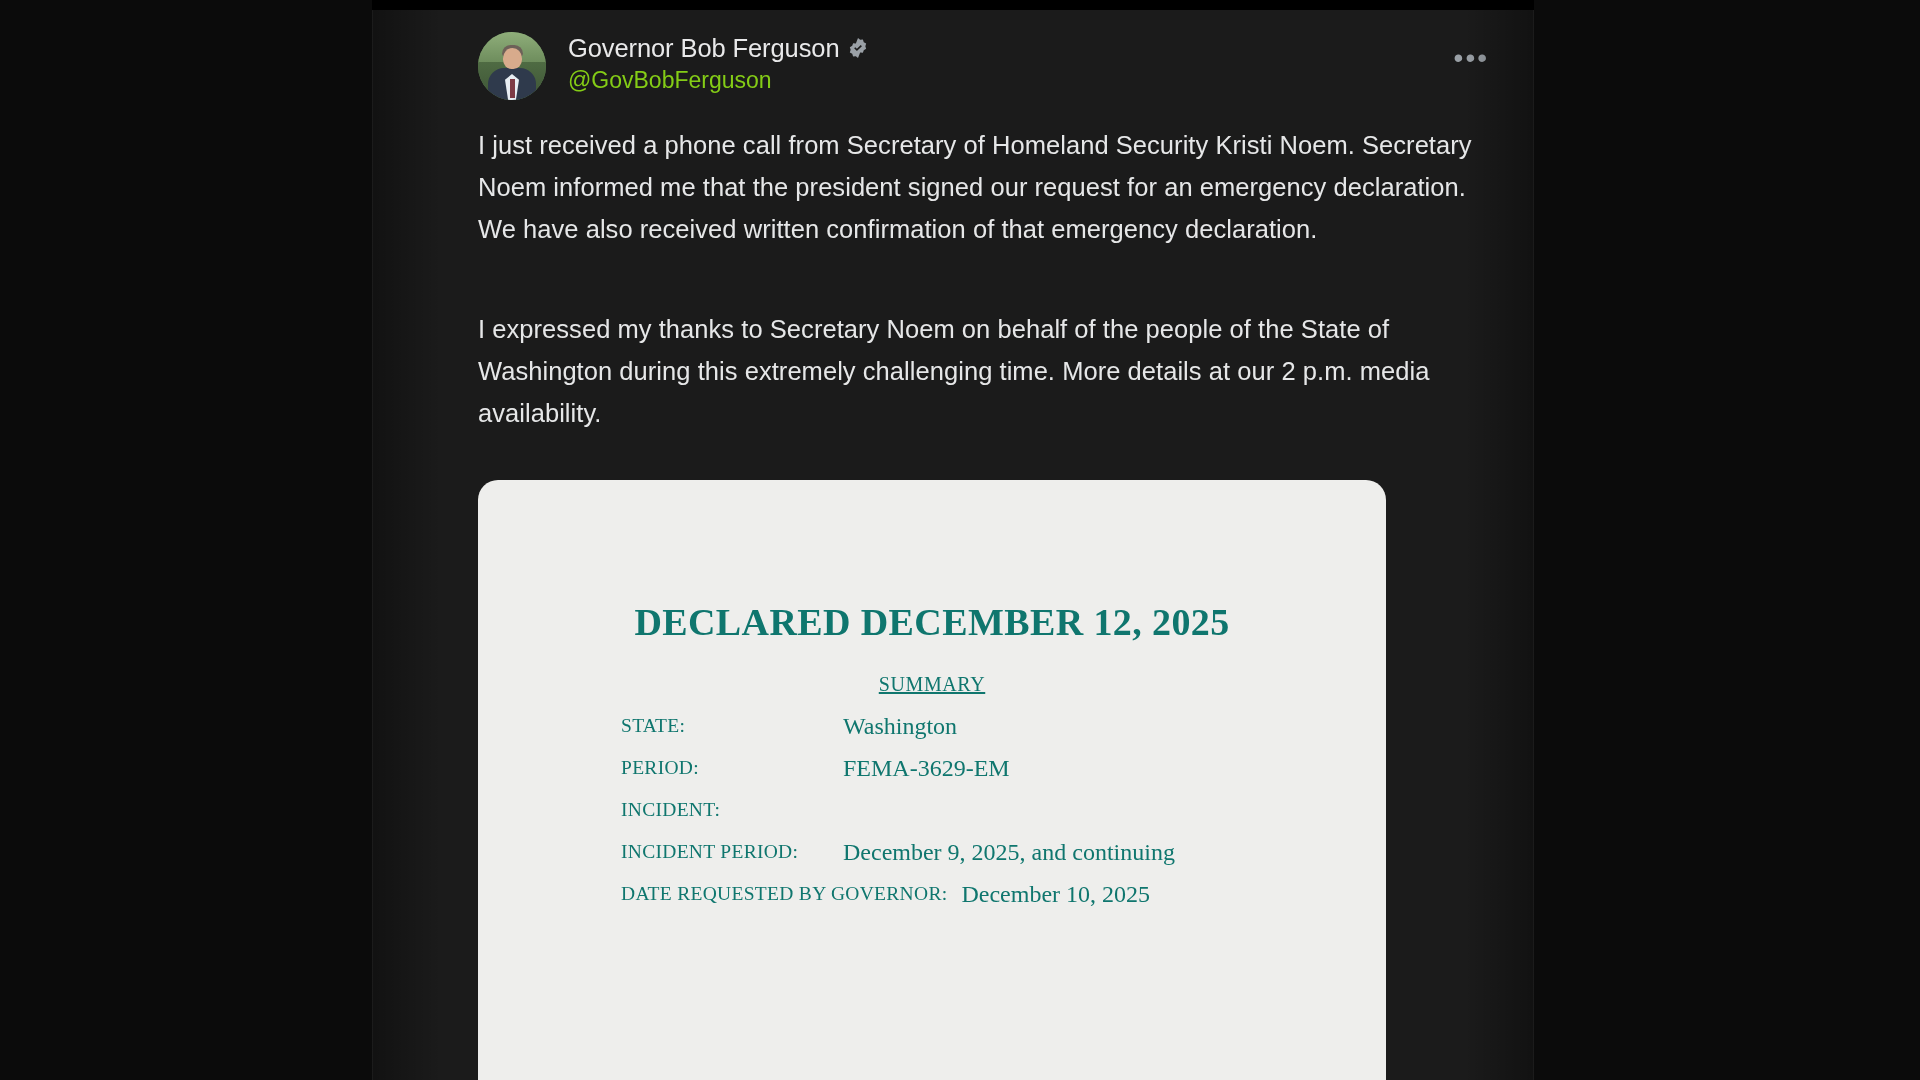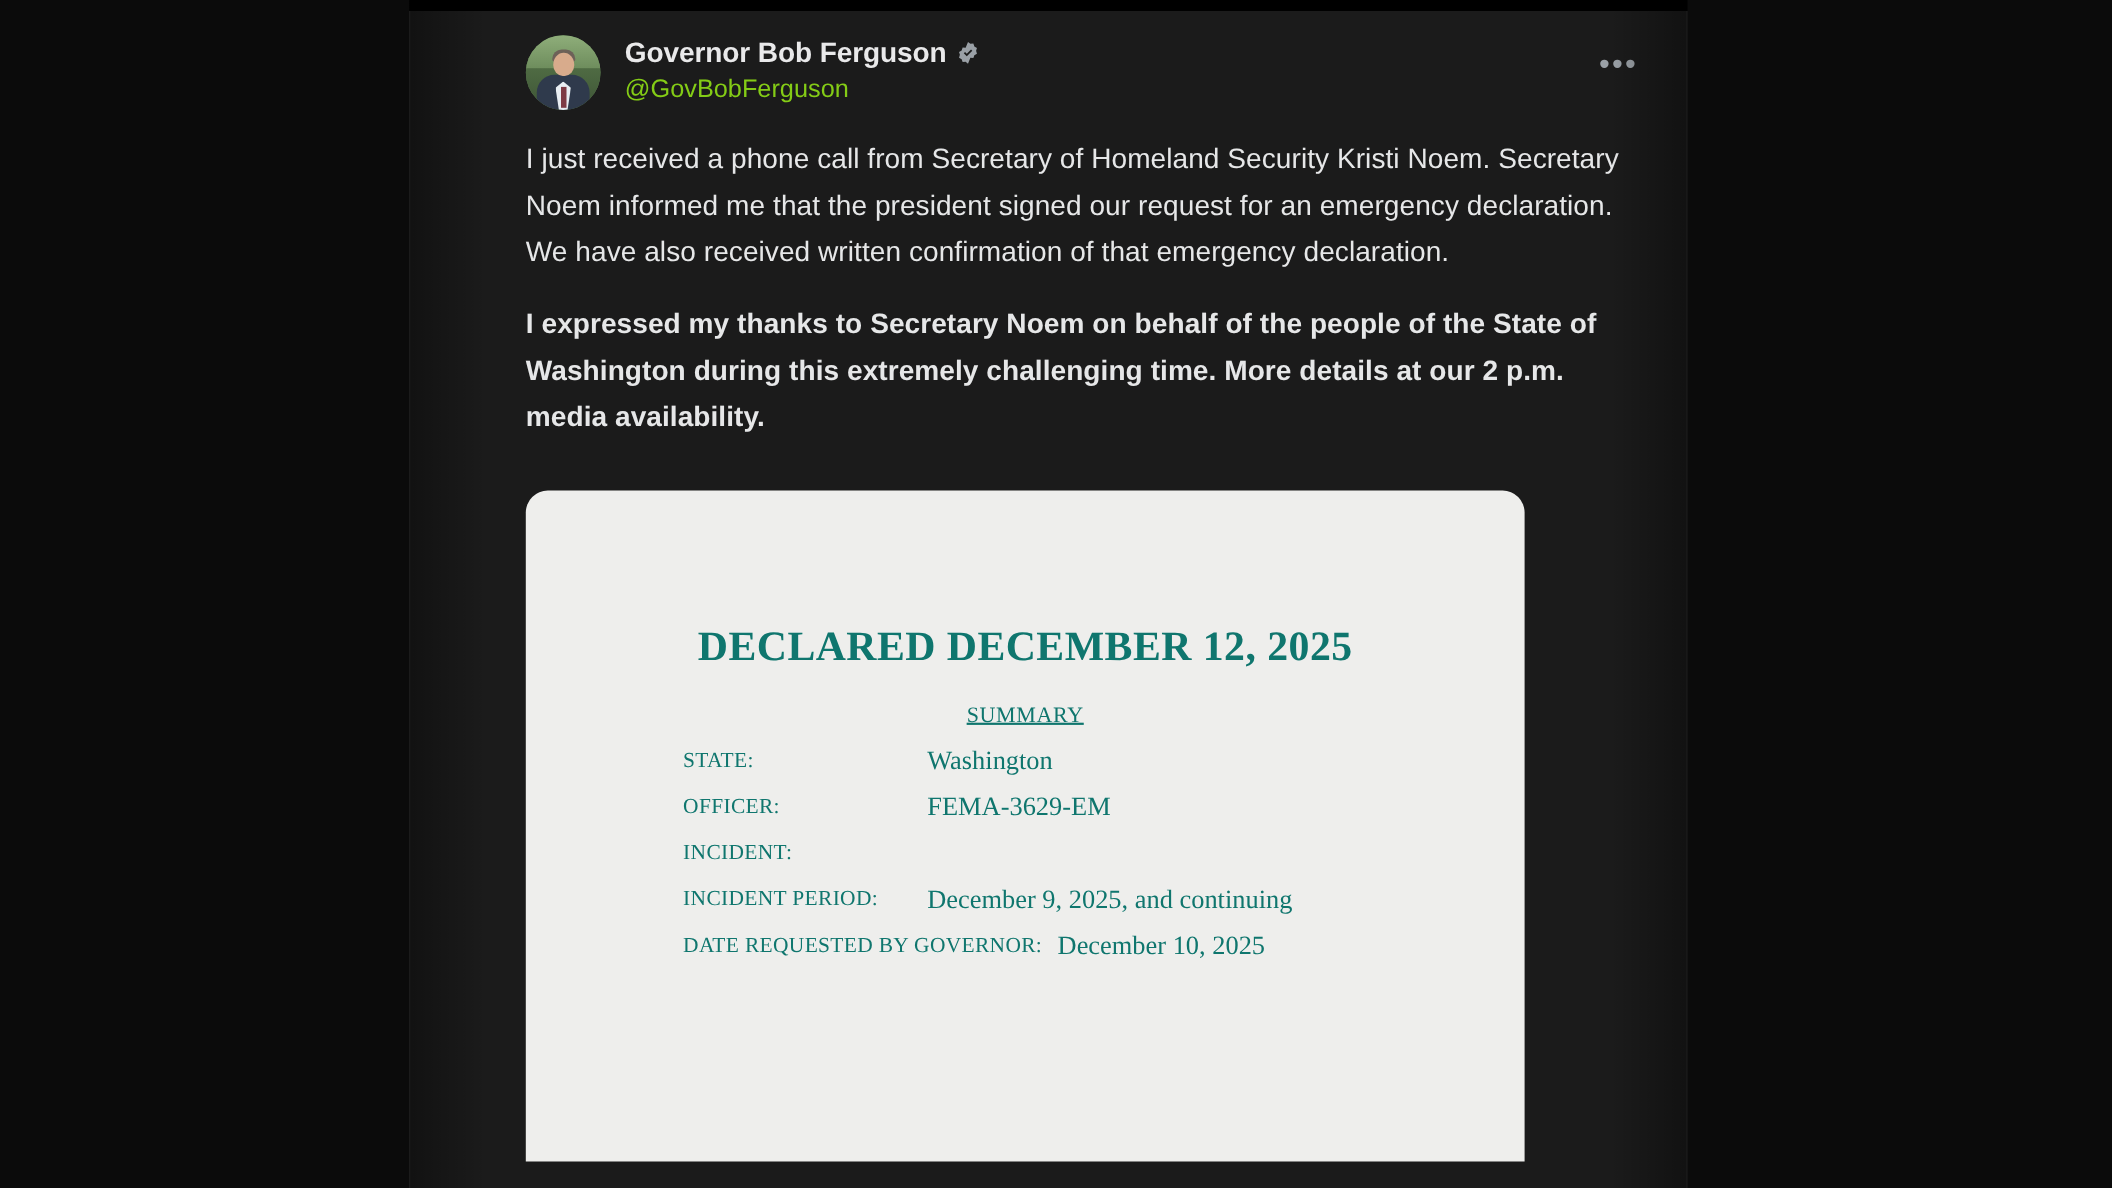--- a/index.html
+++ b/index.html
@@ -104,21 +104,21 @@
     padding-top: 2px;
   }
   .display-name-row {
     display: flex;
     align-items: center;
     gap: 8px;
   }
   .display-name {
     color: #e9e9ea;
     font-size: 25.5px;
-    font-weight: 700;
+    font-weight: 400;
     letter-spacing: -0.1px;
     line-height: 1.1;
   }
   .verified {
     width: 22px;
     height: 22px;
     flex: 0 0 22px;
     display: block;
   }
   .handle {
@@ -146,21 +146,21 @@
   .post-body {
     margin-top: 24px;
     color: #e6e7e8;
     font-size: 25.5px;
     line-height: 42px;
     font-weight: 400;
     letter-spacing: 0.05px;
     max-width: 1010px;
   }
   .post-body p { margin: 0; }
-  .post-body p + p { margin-top: 24px; font-weight: bold; }
+  .post-body p + p { margin-top: 58px; }
 
   
   .media-card {
     margin-top: 46px;
     margin-left: 0;
     width: 908px;
     height: 610px;
     background: #eeeeec;
     border-radius: 20px 20px 0 0;
     overflow: hidden;
@@ -278,21 +278,21 @@
       <div class="media-card">
         <div class="doc-title">DECLARED DECEMBER 12, 2025</div>
         <div class="doc-summary">SUMMARY</div>
 
         <div class="doc-fields">
           <div class="doc-row narrow">
             <div class="doc-label">STATE:</div>
             <div class="doc-value">Washington</div>
           </div>
           <div class="doc-row narrow">
-            <div class="doc-label">OFFICER:</div>
+            <div class="doc-label">PERIOD:</div>
             <div class="doc-value">FEMA-3629-EM</div>
           </div>
           <div class="doc-row narrow">
             <div class="doc-label">INCIDENT:</div>
           </div>
           <div class="doc-row narrow">
             <div class="doc-label">INCIDENT PERIOD:</div>
             <div class="doc-value">December 9, 2025, and continuing</div>
           </div>
           <div class="doc-row wide">

